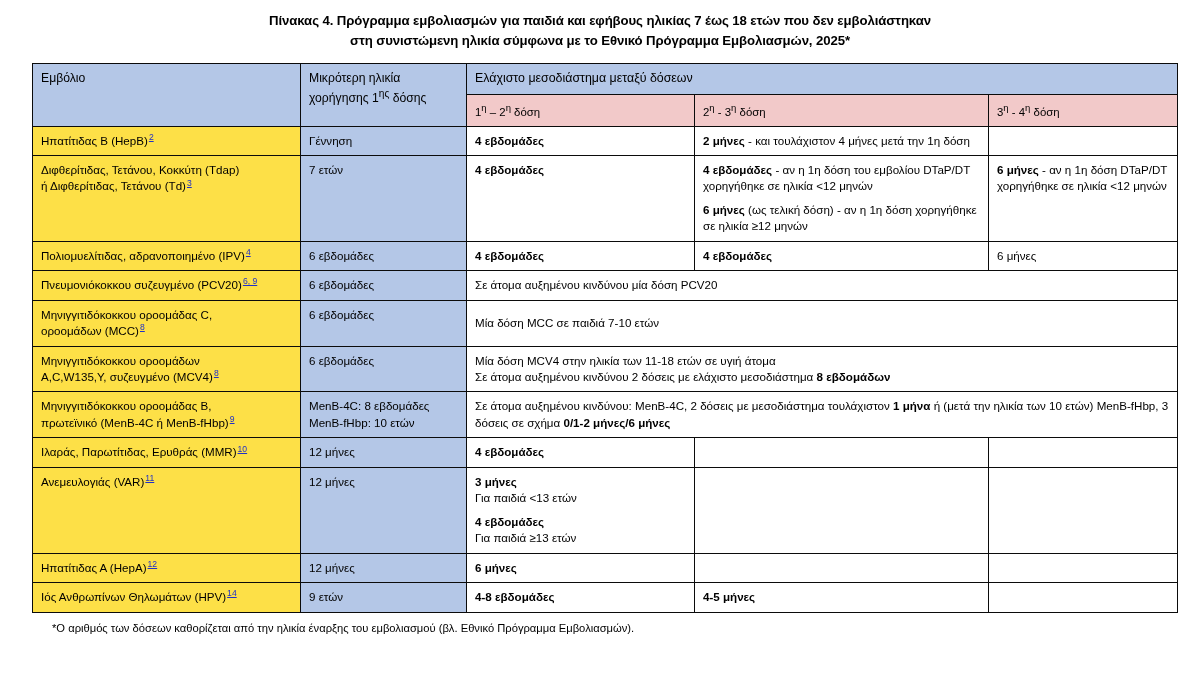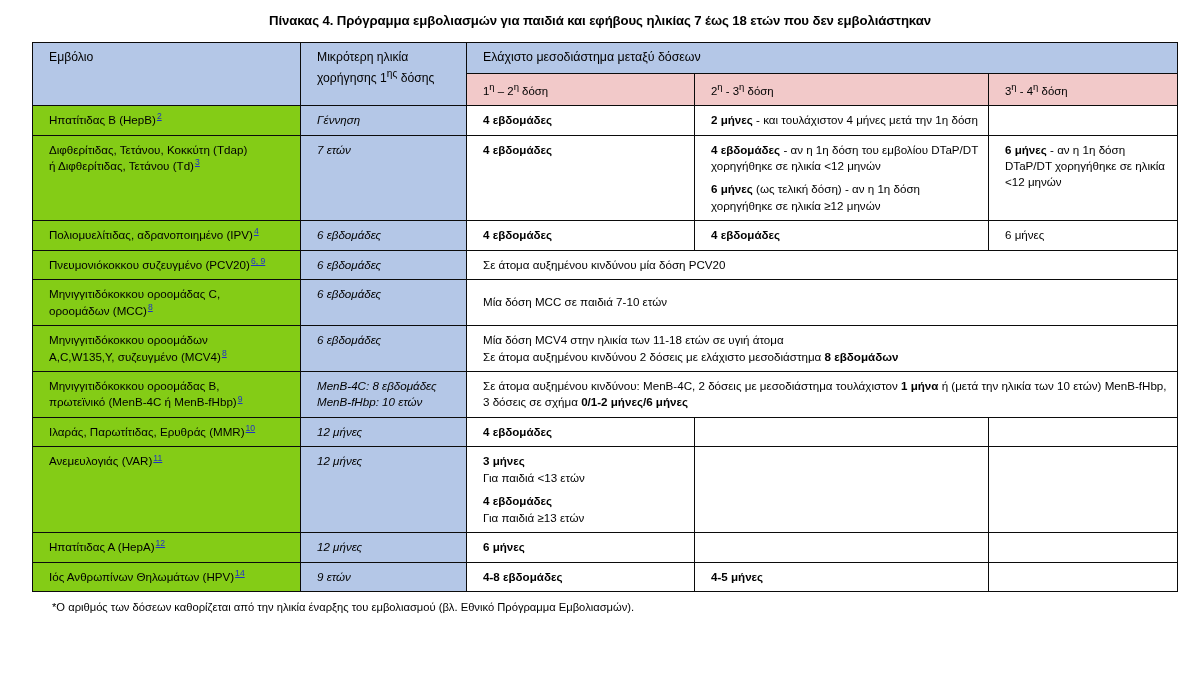--- a/index.html
+++ b/index.html
@@ -34,21 +34,21 @@
   table.vax {
     border-collapse: collapse;
     table-layout: fixed;
     margin: 11px 0 0 32px;
     width: 1145px;
     font-size: 11.6px;
   }
   table.vax td, table.vax th {
     border: 1.2px solid #0b0b0b;
     vertical-align: top;
-    padding: 6px 7px 6px 16px;
+    padding: 6px 7px 6px 8px;
     font-weight: normal;
     text-align: left;
     line-height: 1.42;
   }
   
   col.c-vaccine { width: 268px; }
   col.c-age     { width: 166px; }
   col.c-d12     { width: 228px; }
   col.c-d23     { width: 294px; }
   col.c-d34     { width: 189px; }
@@ -77,32 +77,31 @@
   th.h-dose {
     background: #f2c9c9;
     text-align: center;
     font-size: 11.4px;
     font-weight: bold;
     padding: 5px 4px;
   }
 
   
   td.vaccine {
-    background: #84cc16;
+    background: #fde047;
     vertical-align: middle;
     font-size: 11.6px;
     padding-left: 10px;
   }
   td.age {
     background: #b4c7e7;
     text-align: center;
     vertical-align: middle;
     font-size: 11.6px;
     line-height: 1.5;
-    font-style: italic;
   }
   td.dose {
     background: #ffffff;
     font-size: 11.6px;
   }
   td.dose.mid { vertical-align: middle; }
 
   sup.fn {
     color: #2030c8;
     font-size: 8.6px;
@@ -119,20 +118,21 @@
     font-size: 11.2px;
   }
 </style>
 </head>
 <body>
 
 <div class="page">
 
   <div class="title-block">
     <span class="title-line">Πίνακας 4. Πρόγραμμα εμβολιασμών για παιδιά και εφήβους ηλικίας 7 έως 18 ετών που δεν εμβολιάστηκαν</span>
+    <span class="title-line">στη συνιστώμενη ηλικία σύμφωνα με το Εθνικό Πρόγραμμα Εμβολιασμών, 2025*</span>
   </div>
 
   <table class="vax">
     <colgroup>
       <col class="c-vaccine">
         <col class="c-age">
         <col class="c-d12">
         <col class="c-d23">
         <col class="c-d34">
     </colgroup>

